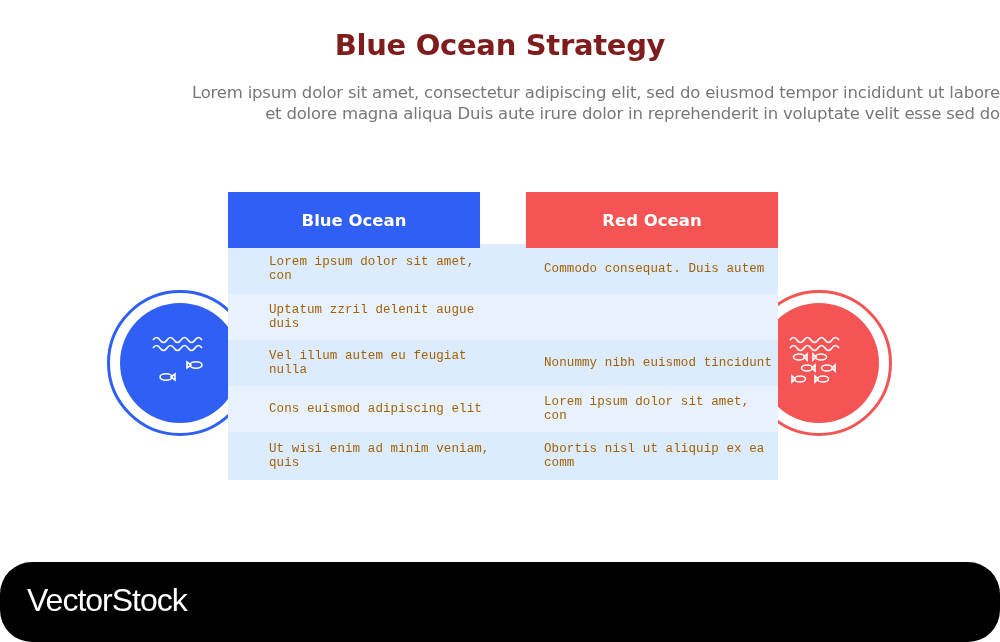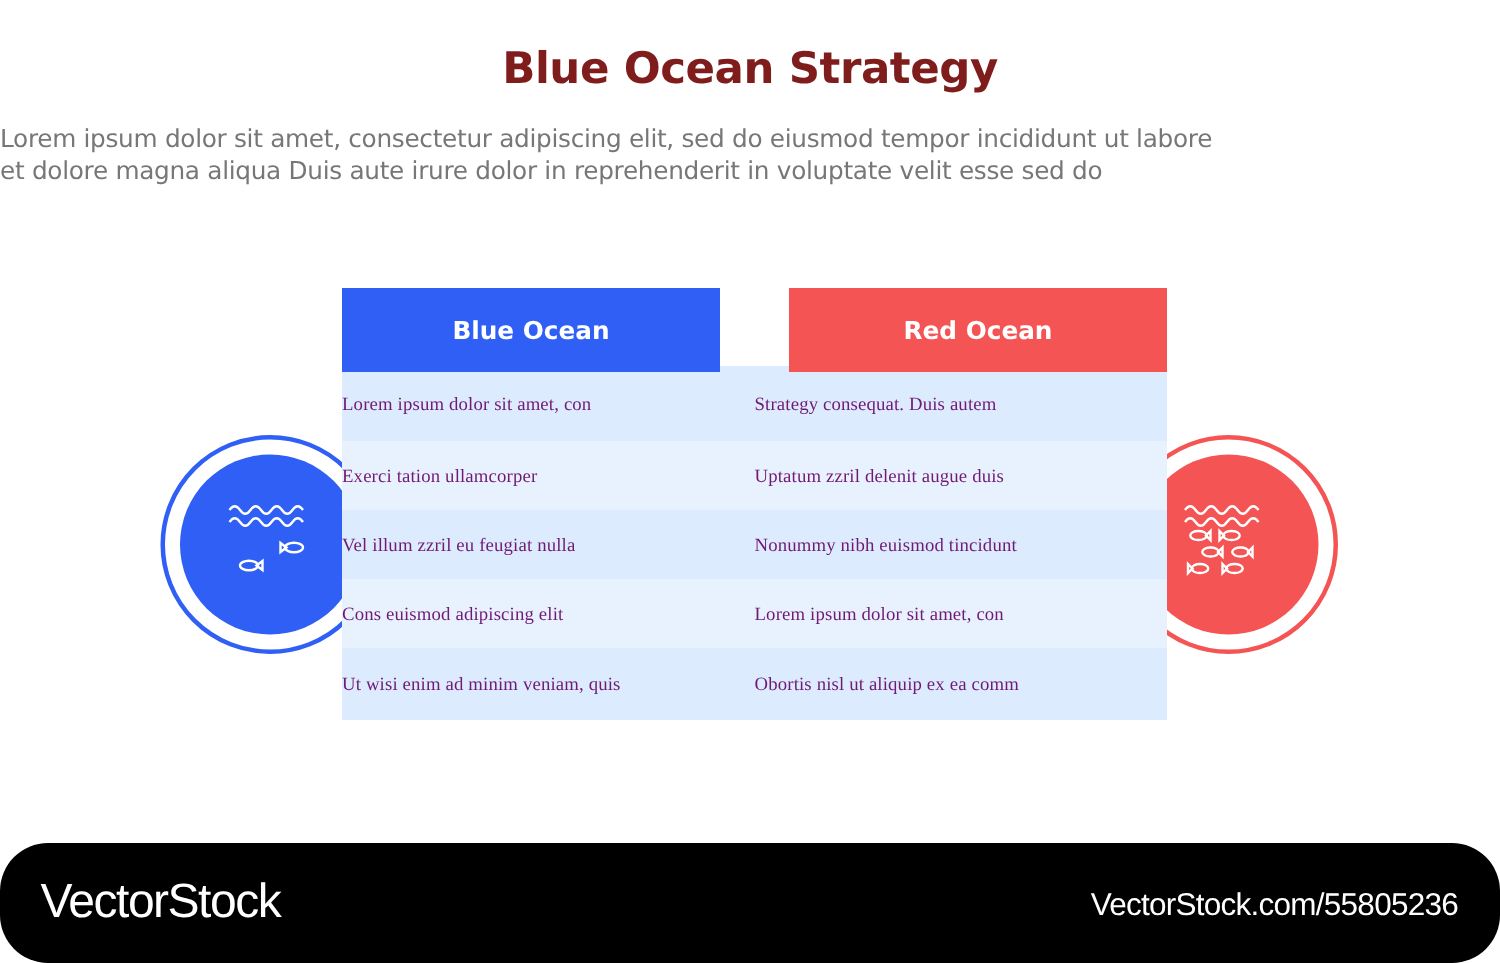--- a/index.html
+++ b/index.html
@@ -1,21 +1,21 @@
 <!DOCTYPE html>
 <html><head>
 <meta charset="utf-8">
 <style>
   * { margin: 0; padding: 0; box-sizing: border-box; }
   html, body { width: 1000px; height: 642px; background: #ffffff; overflow: hidden; }
   body { position: relative; font-family: "DejaVu Sans", sans-serif; }
 
   .title { position: absolute; top: 28px; left: 0; width: 1000px; text-align: center;
     font-size: 29px; font-weight: bold; color: #7f1d1d; letter-spacing: -0.3px; }
-  .subtitle { position: absolute; top: 82px; left: 0; width: 1000px; text-align: left;
+  .subtitle { position: absolute; top: 82px; left: 0; width: 1000px; text-align: right;
     font-size: 16.5px; line-height: 21px; color: #777777; font-weight: normal; letter-spacing: -0.2px; }
 
   .circle-outer { position: absolute; width: 146px; height: 146px; border-radius: 50%;
     border: 3px solid; background: #fff; }
   .circle-inner { position: absolute; width: 120px; height: 120px; border-radius: 50%;
     top: 10px; left: 10px; }
   .circle-outer.blue { left: 107px; top: 290px; border-color: #2f5ff5; }
   .circle-outer.blue .circle-inner { background: #2f5ff5; }
   .circle-outer.red { left: 746px; top: 290px; border-color: #f45554; }
   .circle-outer.red .circle-inner { background: #f45554; }
@@ -23,22 +23,22 @@
 
   .table { position: absolute; left: 228px; top: 192px; width: 550px; }
   .thead { display: flex; height: 52px; }
   .th { width: 275px; height: 56px; display: flex; align-items: center; justify-content: center;
     color: #ffffff; font-weight: bold; font-size: 16.5px; font-family: "DejaVu Sans", sans-serif; }
   .th.blue { background: #2f5ff5; }
   .th.red { background: #f45554; margin-left: 46px; }
   .row { display: flex; height: 46px; align-items: center; }
   .row.odd { background: #dcebfd; }
   .row.even { background: #e8f2fe; }
-  .td { width: 275px; font-size: 12.5px; color: #701a75;
-    font-family: Liberation Serif, serif; letter-spacing: 0.1px; }
+  .td { width: 275px; padding-left: 41px; font-size: 12.5px; color: #a16207;
+    font-family: Liberation Mono, monospace; letter-spacing: 0.1px; }
 
   .footer { position: absolute; left: 0; top: 562px; width: 1000px; height: 80px; background: #000; border-radius: 32px; }
   .brand { position: absolute; left: 27px; top: 20px; color: #fff; font-size: 32px;
     font-family: "Liberation Sans", sans-serif; letter-spacing: -1px; }
   .ref { position: absolute; right: 28px; top: 30px; color: #fff; font-size: 21px;
     font-family: "Liberation Sans", sans-serif; letter-spacing: -0.5px; }
 </style>
 </head>
 <body>
 
@@ -88,36 +88,34 @@
   </div>
 </div>
 
 <div class="table">
   <div class="thead">
     <div class="th blue">Blue Ocean</div>
     <div class="th red">Red Ocean</div>
   </div>
   <div class="row odd" style="height:50px;">
     <div class="td">Lorem ipsum dolor sit amet, con</div>
-    <div class="td">Strategy consequat. Duis autem</div>
+    <div class="td">Commodo consequat. Duis autem</div>
   </div>
   <div class="row even">
-    <div class="td">Exerci tation ullamcorper</div>
     <div class="td">Uptatum zzril delenit augue duis</div>
   </div>
   <div class="row odd">
-    <div class="td">Vel illum zzril eu feugiat nulla</div>
+    <div class="td">Vel illum autem eu feugiat nulla</div>
     <div class="td">Nonummy nibh euismod tincidunt</div>
   </div>
   <div class="row even">
     <div class="td">Cons euismod adipiscing elit</div>
     <div class="td">Lorem ipsum dolor sit amet, con</div>
   </div>
   <div class="row odd" style="height:48px;">
     <div class="td">Ut wisi enim ad minim veniam, quis</div>
     <div class="td">Obortis nisl ut aliquip ex ea comm</div>
   </div>
 </div>
 
 <div class="footer">
   <div class="brand">VectorStock</div>
-  <div class="ref">VectorStock.com/55805236</div>
 </div>
 
 </body></html>

